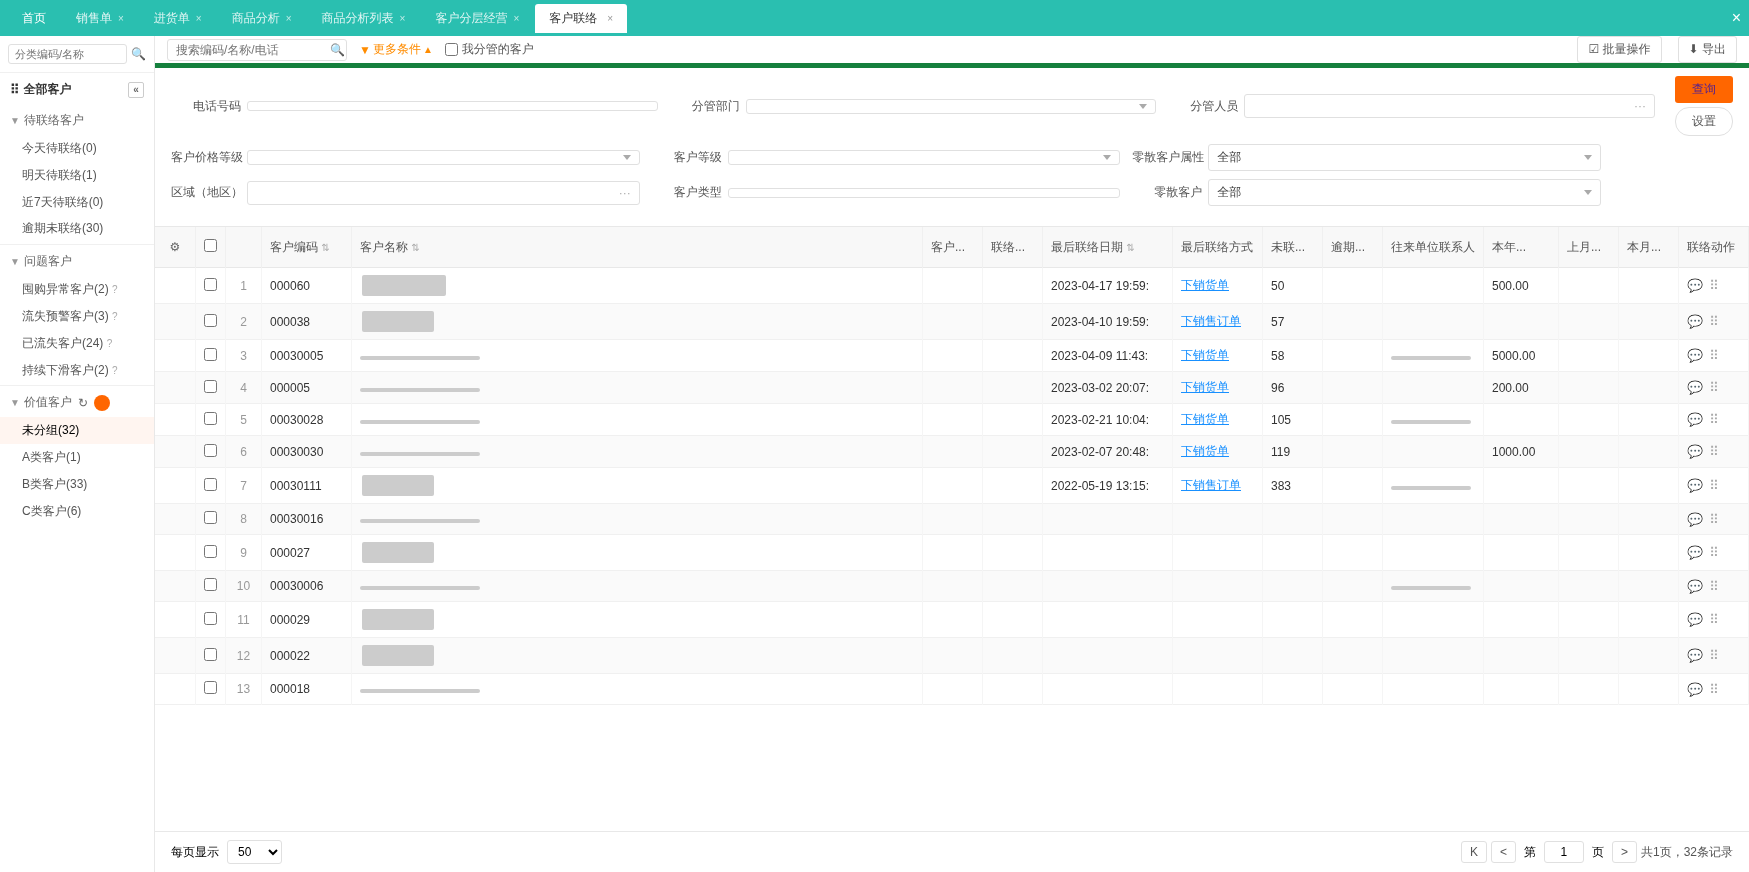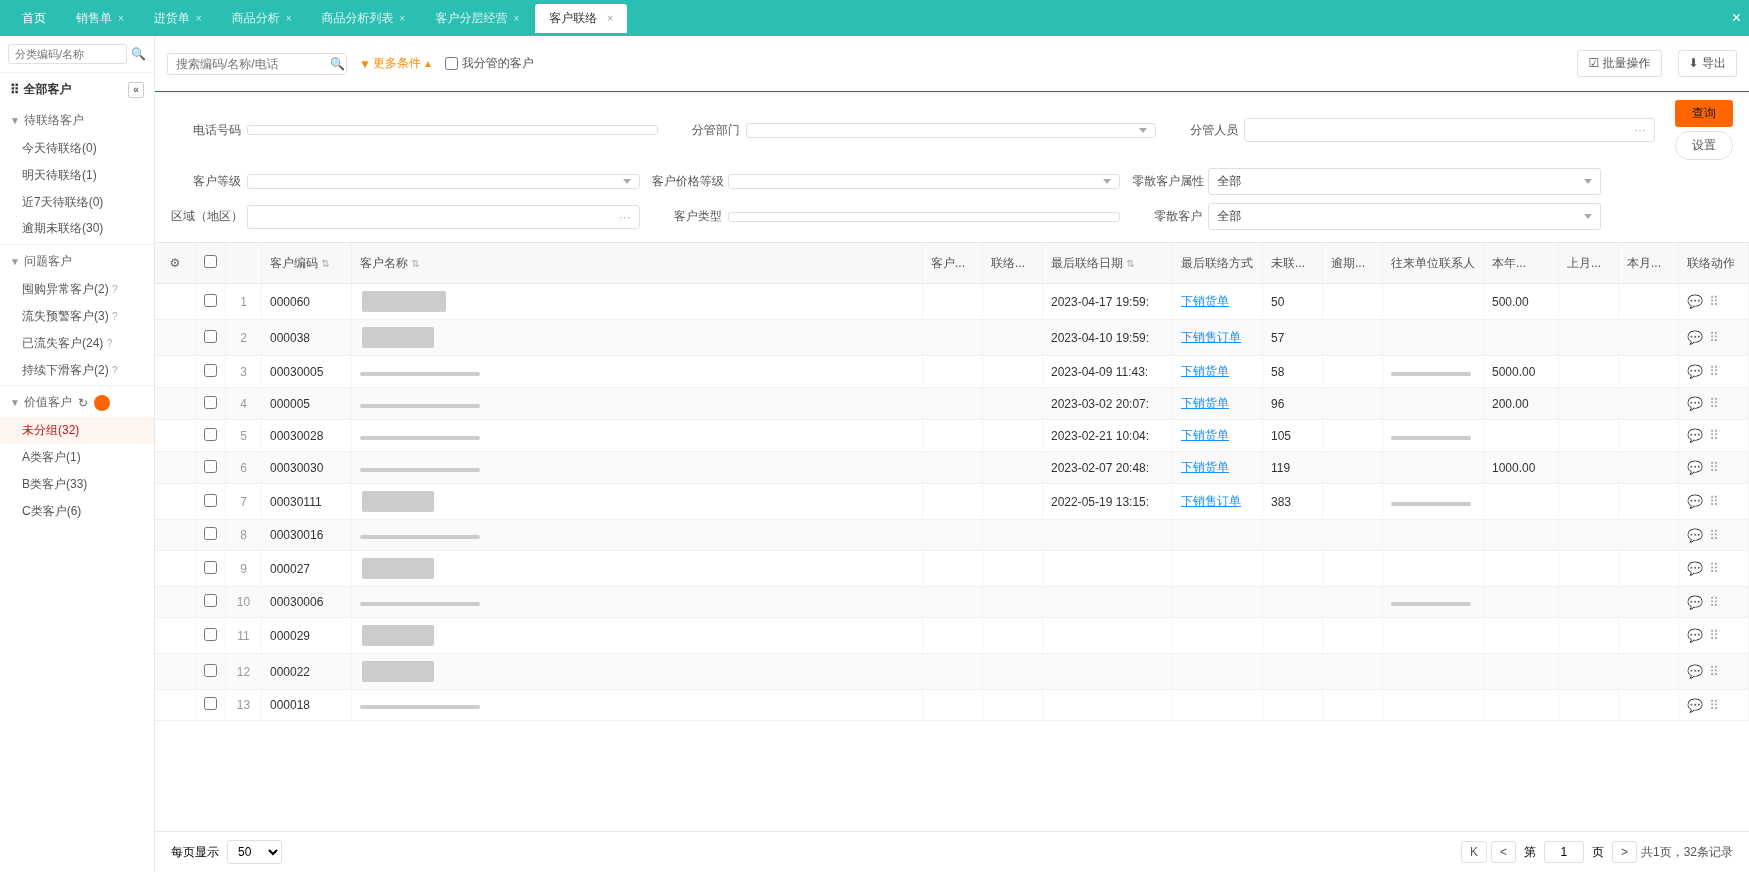--- a/index.html
+++ b/index.html
@@ -81,21 +81,21 @@
       display: flex; align-items: center; padding: 6px 10px;
       color: #666; cursor: pointer; gap: 4px;
     }
     .sidebar-group-header .arrow { font-size: 10px; color: #999; }
     .sidebar-item {
       padding: 5px 10px 5px 22px;
       color: #555;
       cursor: pointer;
       line-height: 1.4;
     }
-    .sidebar-item.active { background: #fff5f0; color: #b91c1c; }
+    .sidebar-item.active { background: #fff5f0; color: #000000; }
     .collapse-btn {
       width: 16px; height: 16px;
       border: 1px solid #ccc;
       border-radius: 2px;
       display: flex; align-items: center; justify-content: center;
       font-size: 10px; cursor: pointer; color: #666;
       flex-shrink: 0;
     }
     .orange-badge {
       background: #ff6600;
@@ -111,22 +111,22 @@
     .content {
       flex: 1;
       display: flex;
       flex-direction: column;
       overflow: hidden;
     }
 
     
     .filter-bar {
       background: white;
-      padding: 14px 12px;
-      border-bottom: 1px solid #15803d;
+      padding: 0 12px;
+      border-bottom: 5px solid #15803d;
       display: flex;
       align-items: center;
       gap: 12px;
     }
     .filter-search {
       display: flex; align-items: center;
       border: 1px solid #e0e0e0; border-radius: 3px;
       padding: 3px 8px; gap: 4px; width: 180px;
     }
     .filter-search input { border: none; outline: none; font-size: 12px; color: #999; width: 100%; }
@@ -139,38 +139,38 @@
 
     
     .adv-filter {
       background: white;
       border-bottom: 1px solid #e8e8e8;
       padding: 8px 16px;
     }
     .adv-filter-row {
       display: flex; align-items: center; gap: 12px; margin-bottom: 8px;
     }
-    .adv-filter-row:last-child { margin-bottom: 4px; }
+    .adv-filter-row:last-child { margin-bottom: 12px; }
     .filter-item {
       display: flex; align-items: center; gap: 6px; flex: 1;
     }
     .filter-label { color: #555; white-space: nowrap; width: 70px; text-align: right; flex-shrink: 0; }
     .filter-input {
       flex: 1; border: 1px solid #e0e0e0; border-radius: 3px;
       padding: 4px 8px; outline: none; color: #333; min-width: 0;
       display: flex; align-items: center; justify-content: space-between;
       cursor: pointer; background: white; position: relative;
     }
     .filter-input-text { color: #404040; font-size: 12px; }
     .filter-dots { color: #aaa; }
     .adv-filter-actions {
       display: flex; flex-direction: column; gap: 4px; margin-left: 8px; flex-shrink: 0;
     }
     .btn-query {
-      background: #ff6600; color: #0f172a; border: none; border-radius: 3px;
+      background: #ff6600; color: #4c1d95; border: none; border-radius: 3px;
       padding: 5px 16px; cursor: pointer; font-size: 12px;
     }
     .btn-reset {
       background: white; color: #555; border: 1px solid #e0e0e0; border-radius: 14px;
       padding: 5px 16px; cursor: pointer; font-size: 12px;
     }
 
     
     .table-area {
       flex: 1; overflow: auto; background: white;
@@ -384,28 +384,28 @@
           </div>
         </div>
         <div class="adv-filter-actions">
           <button class="btn-query">查询</button>
           <button class="btn-reset">设置</button>
         </div>
       </div>
 
       <div class="adv-filter-row">
         <div class="filter-item">
-          <span class="filter-label">客户等级</span>
+          <span class="filter-label">客户价格等级</span>
           <div class="filter-input">
             <span class="filter-input-text"></span>
             <span class="triangle-down"></span>
           </div>
         </div>
         <div class="filter-item">
-          <span class="filter-label">客户价格等级</span>
+          <span class="filter-label">客户等级</span>
           <div class="filter-input">
             <span class="filter-input-text"></span>
             <span class="triangle-down"></span>
           </div>
         </div>
         <div class="filter-item">
           <span class="filter-label">零散客户属性</span>
           <div class="filter-input">
             <span class="filter-input-text">全部</span>
             <span class="triangle-down"></span>

